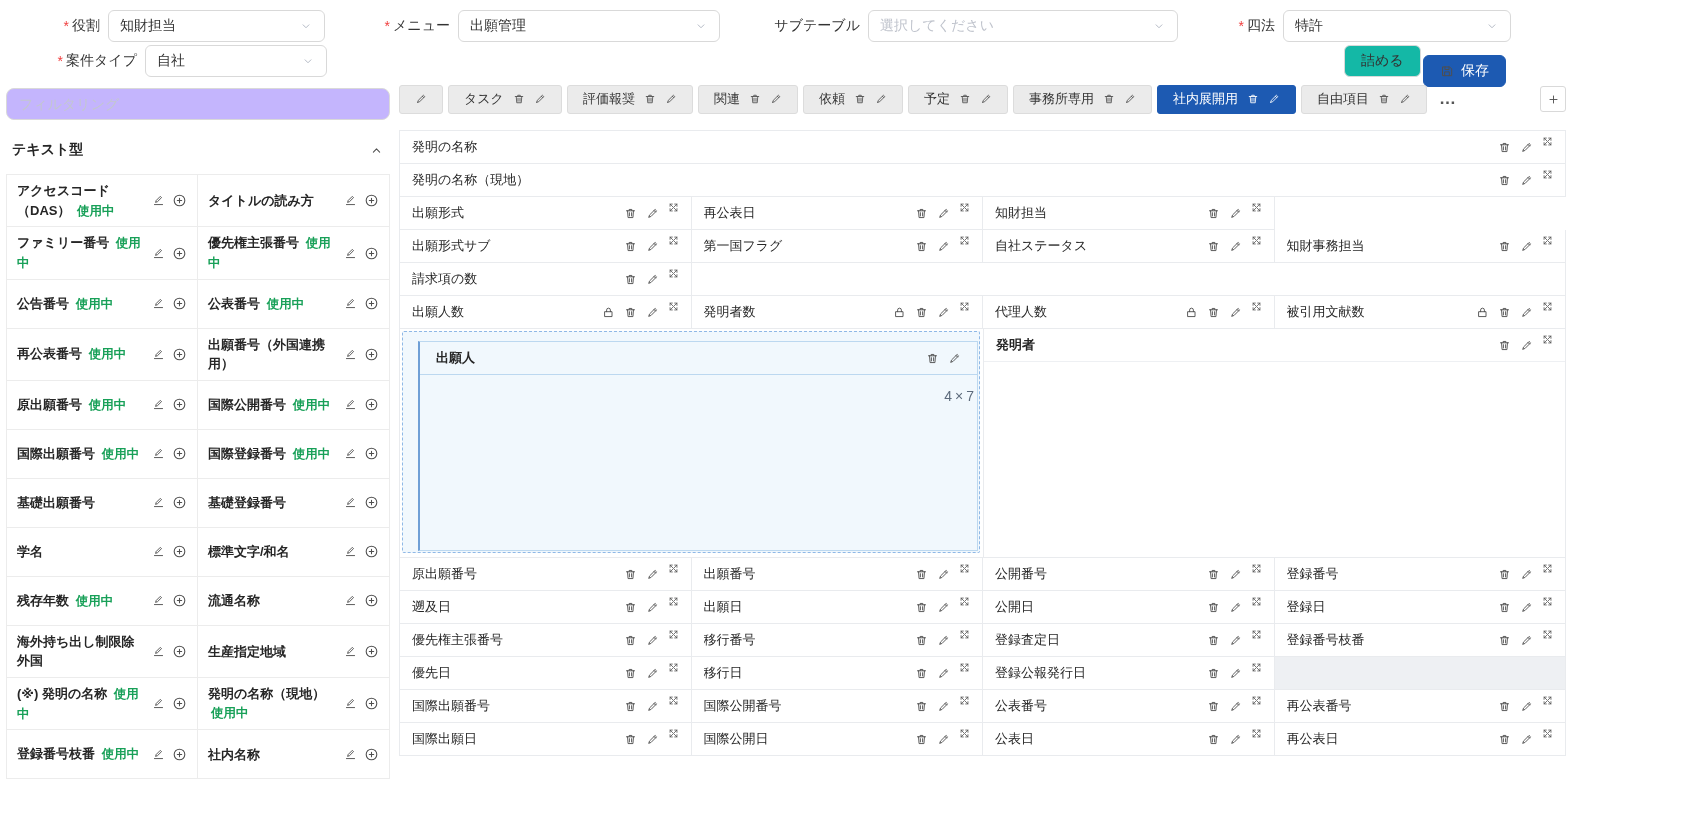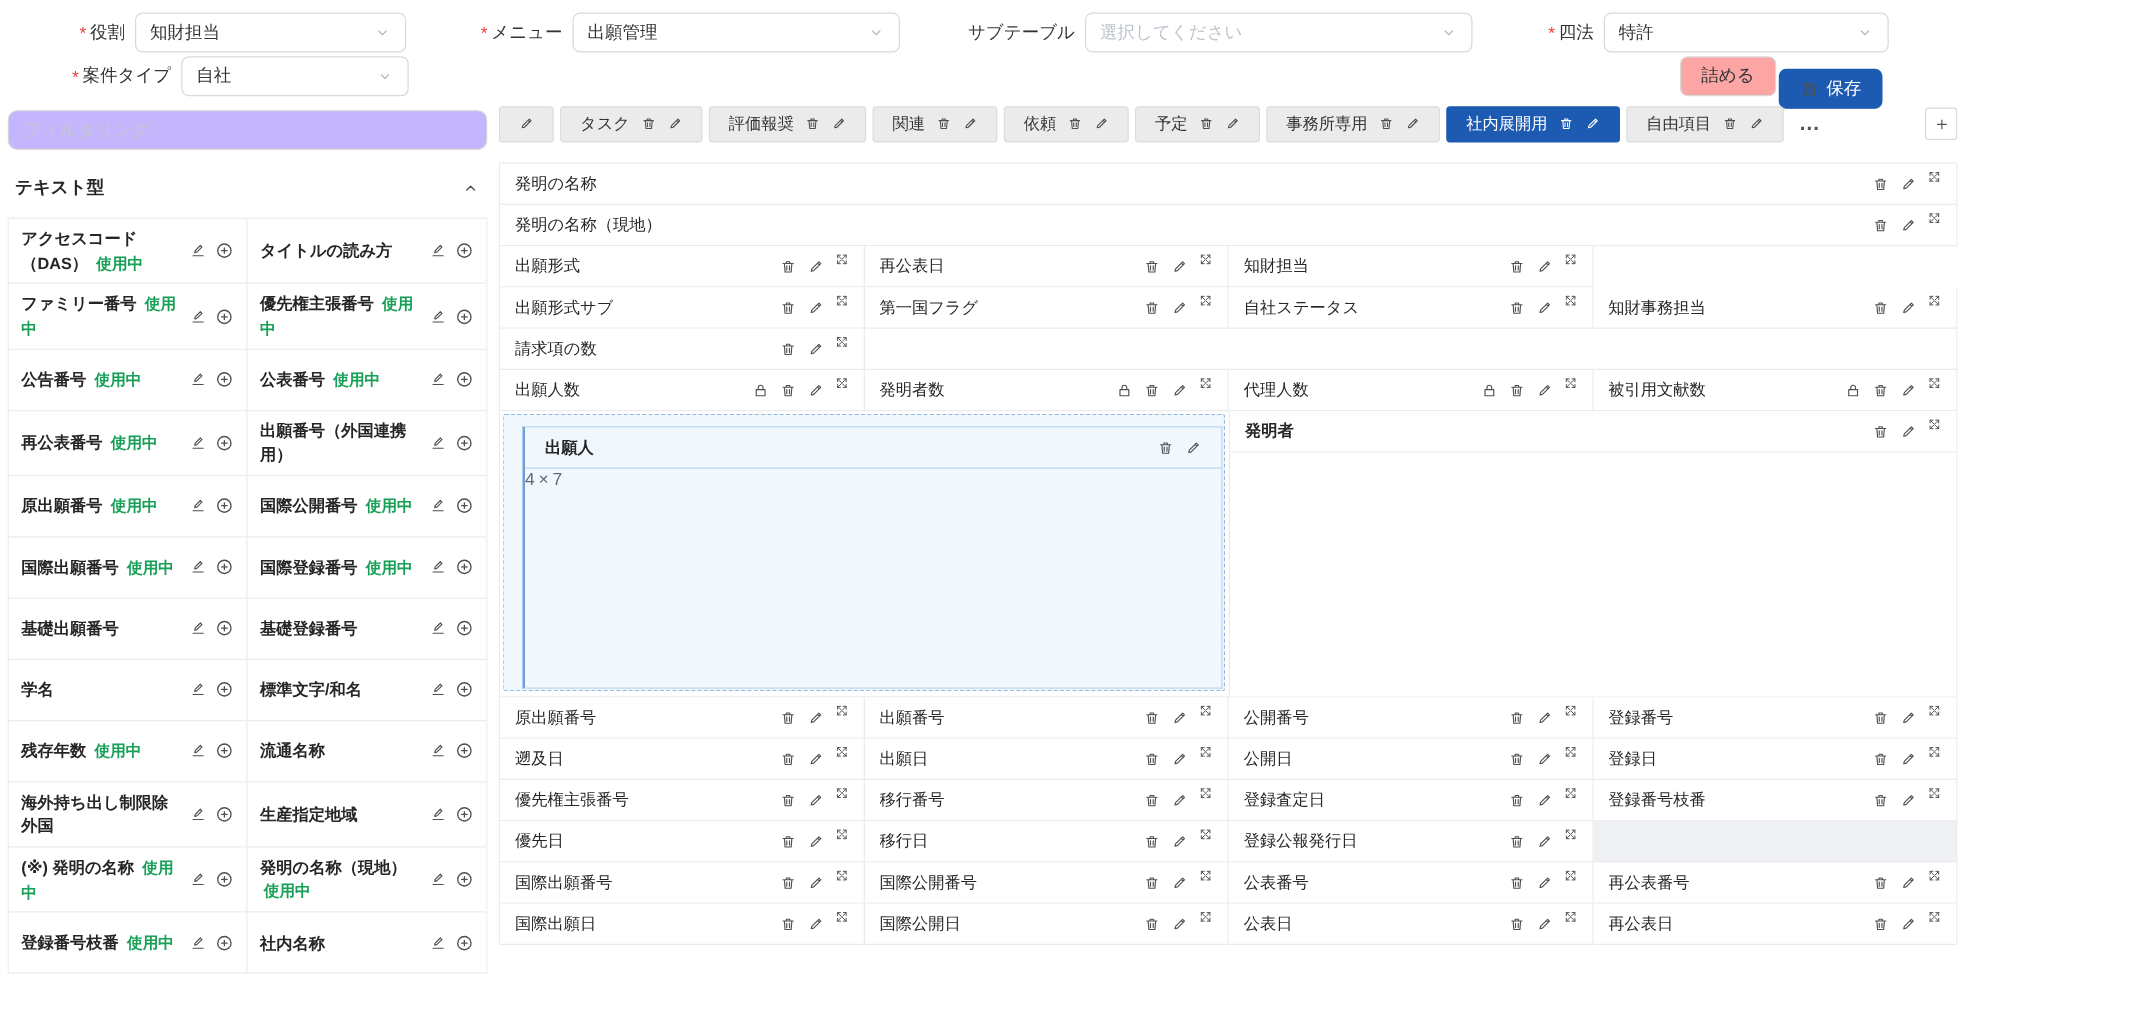--- a/index.html
+++ b/index.html
@@ -20,21 +20,21 @@
   
   .hdr{position:absolute;left:0;top:0;width:100%;height:86px;background:#fff}
   .fgroup{position:absolute;display:flex;align-items:center;gap:8px;height:32px}
   .flabel{display:inline-flex;justify-content:flex-end;align-items:center;font-size:14px;color:#333;white-space:nowrap}
   .req{color:#f03e3e;margin-right:3px}
   .select{display:flex;align-items:center;justify-content:space-between;height:32px;border:1px solid #d9d9d9;
     border-radius:6px;background:#fff;padding:0 11px;font-size:14px;color:#333;cursor:pointer;gap:6px}
   .sel-val{white-space:nowrap;overflow:hidden}
   .sel-val.ph{color:#bfc3cc}
   .hdr .btn{position:absolute;display:inline-flex;align-items:center;justify-content:center;gap:7px;height:32px;
-    padding:0 16px;border-radius:6px;font-size:14px;cursor:pointer;border:1px solid #d9d9d9;background:#fca5a5;color:#333}
+    padding:0 16px;border-radius:6px;font-size:14px;cursor:pointer;border:1px solid #d9d9d9;background:#14b8a6;color:#333}
   .hdr .btn.primary{background:var(--accent);border-color:var(--accent);color:#fff}
   [data-name="save-icon"] svg{width:14px;height:14px}
   [data-name="chevron-up-icon"] svg{width:15px;height:15px}
 
   
   .sidebar{position:absolute;left:6px;top:88px;width:384px;bottom:0;overflow:hidden}
   .filter{width:100%;height:32px;border:1px solid #d9d9d9;border-radius:8px;padding:14px 12px;font-size:14px;color:#333;outline:none;background:#c4b5fd}
   .filter::placeholder{color:#c3c7cf}
   .sec-head{display:flex;align-items:center;justify-content:space-between;height:40px;margin-top:10px;padding:0 6px;cursor:pointer}
   .sec-title{font-size:14px;font-weight:700}
@@ -68,21 +68,21 @@
   .fcell.gray{background:#eef0f3}
   .span1{width:25%}.span3{width:75%}.span4{width:100%}
 
   
   .blocksrow{display:flex;height:229px;border-bottom:1px solid var(--line)}
   .blk-wrap{width:50%;position:relative}
   .sel-box{position:absolute;inset:2px 3px 4px 2px;border:1px dashed #8fb8e6;background:#f1f8fd;border-radius:2px;cursor:grab}
   .sel-inner{position:absolute;left:15px;top:9px;right:1px;bottom:1px;border:1px solid #bcd8f0;border-left:2px solid #6f9fd6}
   .blk-head{display:flex;align-items:center;gap:8px;height:33px;padding:0 16px;border-bottom:1px solid #bcd8f0}
   .blk-title{flex:1;font-size:13px;font-weight:700}
-  .blk-size{display:block;text-align:left;color:#5d6b7c;font-size:14px;letter-spacing:3px}
+  .blk-size{display:block;margin-top:13px;text-align:right;color:#5d6b7c;font-size:14px;letter-spacing:3px}
   .blk-plain{position:absolute;inset:0;border-left:1px solid var(--line);border-right:1px solid var(--line);background:#fff;cursor:grab}
   .blk-head2{display:flex;align-items:center;gap:8px;height:33px;padding:0 12px;border-bottom:1px solid #eef0f3}
 </style>
 </head>
 <body>
 
 <div class="hdr" data-name="header">
   <button class="btn" style="left:1344px;top:45px" data-name="pack-button">詰める</button>
   <button class="btn primary" style="left:1423px;top:55px" data-name="save-button">
       <span data-name="save-icon" class="icn">

